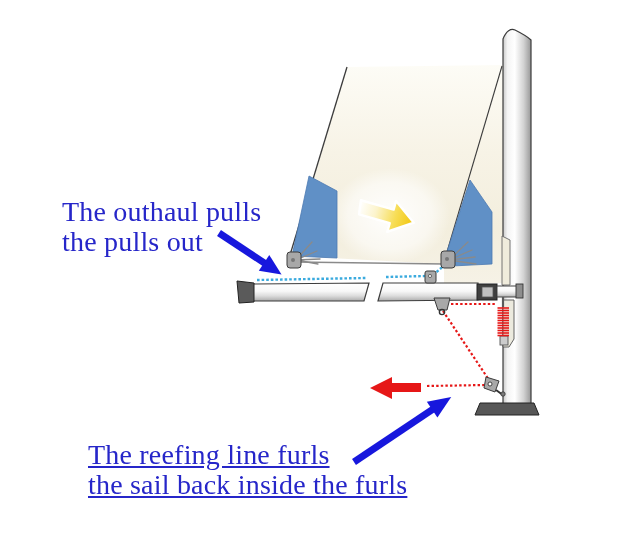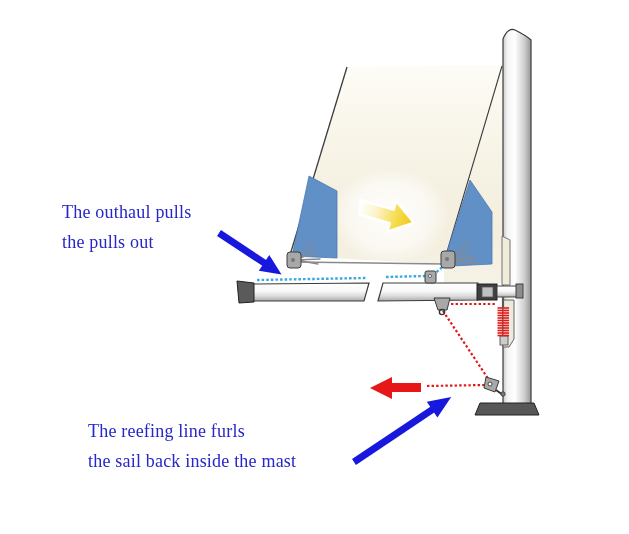--- a/index.html
+++ b/index.html
@@ -7,28 +7,28 @@
     width:629px;height:534px;
     background:var(--page-bg,#ffffff);
     font-family:"Liberation Serif", serif;
     overflow:hidden;
   }
   .stage{position:relative;width:629px;height:534px;background:var(--page-bg,#ffffff);}
   .stage svg{position:absolute;left:0;top:0;}
   .caption{
     position:absolute;
     color:var(--caption-blue,#2626c9);
-    font-size:18px;
+    font-size:28px;
     line-height:30px;
     letter-spacing:0.2px;
     white-space:nowrap;
   }
   .caption span{display:block;}
   #caption-outhaul{left:62px;top:197px;}
-  #caption-reefing{left:88px;top:416px;}
+  #caption-reefing{left:88px;top:440px;text-decoration:underline;}
 
   
   .blue-fill{fill:var(--annotation-blue,#1717dd);}
   .red-fill{fill:var(--reefing-red,#e61717);}
   .red-line{stroke:var(--reefing-red,#e61717);stroke-width:2.2;fill:none;stroke-dasharray:2.4 2.2;}
   .coil-line{stroke:var(--reefing-red,#e61717);stroke-width:1.6;}
   .outhaul-line{stroke:var(--outhaul-blue,#3aaade);stroke-width:2.4;fill:none;stroke-dasharray:2.6 2;}
   .patch{fill:var(--sail-patch-blue,#6090c6);stroke:#4c7ab2;stroke-width:0.8;}
   .outline{stroke:var(--outline-dark,#3c3c3c);fill:none;}
   .fitting{fill:var(--fitting-gray,#a8a8a8);stroke:#3c3c3c;stroke-width:1;}
@@ -163,16 +163,16 @@
       <polygon class="blue-fill" points="94,-9.5 117,0 94,9.5"></polygon>
     </g>
   </svg>
 
   <div class="caption" id="caption-outhaul">
     <span>The outhaul pulls</span>
     <span>the pulls out</span>
   </div>
   <div class="caption" id="caption-reefing">
     <span>The reefing line furls</span>
-    <span>the sail back inside the mast</span>
+    <span>the sail back inside the furls</span>
   </div>
 
 </div>
 
 </body></html>

